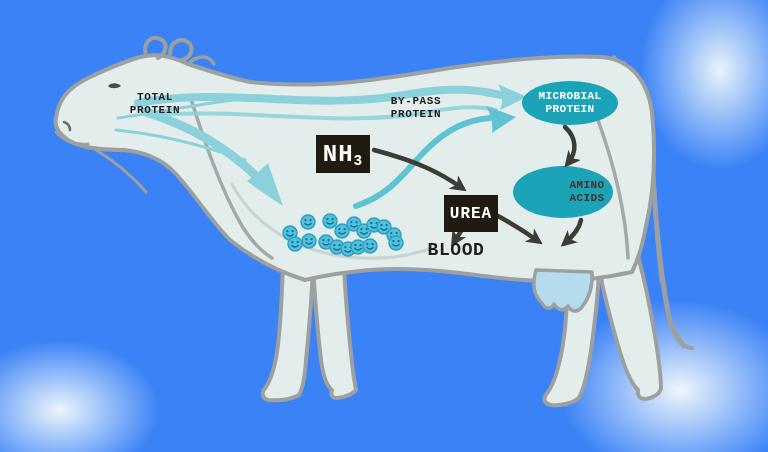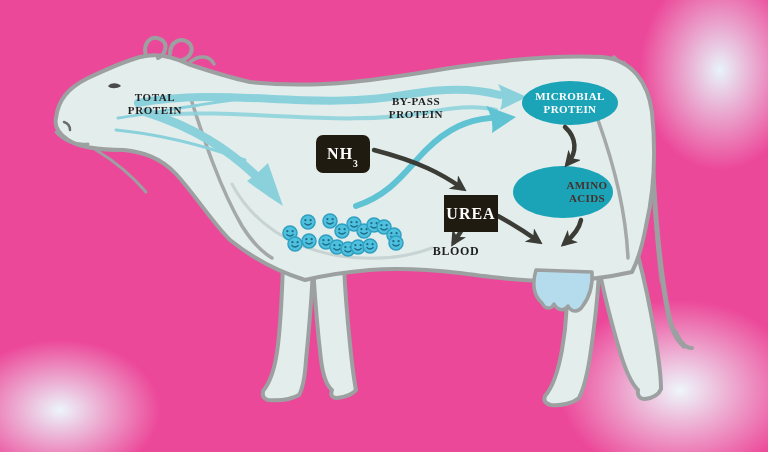--- a/index.html
+++ b/index.html
@@ -1,19 +1,19 @@
 <!DOCTYPE html>
 <html style="--color-teal_node: #1ba4b8; --color-flow_arrow_light: #8bd1dc; --color-flow_arrow_mid: #5fc3d3; --color-dark_arrow: #3c3c36; --color-black_box: #201b11; --color-box_text: #ffffff; --color-node_text_light: #ffffff; --color-node_text_dark: #47302b; --color-label_text: #1f1f1f; --color-cow_fill: #e3edec; --color-cow_outline: #9ca0a1; --color-udder_fill: #b5dcec; --color-microbe_fill: #4ec1de; --color-microbe_outline: #2f9fc0; --color-microbe_face: #1e6886;"><head>
 <meta charset="utf-8">
 <style>
   html,body{margin:0;padding:0;background:#ffffff;}
   #stage{
     position:relative;width:768px;height:452px;overflow:hidden;
-    background:#ec4899;
-    font-family:Liberation Serif, serif;
+    background:#3b82f6;
+    font-family:Liberation Mono, monospace;
   }
   .smudge{position:absolute;border-radius:50%;pointer-events:none;}
   .smudge.s1{left:640px;top:-30px;width:160px;height:200px;background:radial-gradient(closest-side,#e8f3fa,rgba(255,255,255,0));}
   .smudge.s2{left:-40px;top:340px;width:200px;height:140px;background:radial-gradient(closest-side,#ecf5fb,rgba(255,255,255,0));}
   .smudge.s3{left:560px;top:300px;width:240px;height:180px;background:radial-gradient(closest-side,#eef6fb,rgba(255,255,255,0));}
   svg{position:absolute;left:0;top:0;}
   .lbl{
     position:absolute;transform:translate(-50%,-50%);
     color:var(--color-label_text,#1f1f1f);
     font-weight:bold;text-align:center;white-space:pre-line;
@@ -227,23 +227,23 @@
       <path class="dark-arrow" marker-end="url(#darkhead)" d="M 581,220 C 579,230 572,237 565,243"></path>
       <path class="dark-arrow" marker-end="url(#darkhead)" d="M 498,216 C 516,226 528,234 538,241"></path>
       <path class="dark-arrow" marker-end="url(#darkhead)" d="M 464,226 C 461,232 457,237 454,242"></path>
     </g>
   </svg>
 
   <div class="lbl" style="left:155px;top:104px;">TOTAL
 PROTEIN</div>
   <div class="lbl" style="left:416px;top:108px;">BY-PASS
 PROTEIN</div>
-  <div class="lbl" style="left:456px;top:251px;font-size:12px;">BLOOD</div>
-
-  <div class="blackbox" style="left:316px;top:135px;width:54px;height:38px;font-size:16px;border-radius:7px;">
+  <div class="lbl" style="left:456px;top:251px;font-size:18px;">BLOOD</div>
+
+  <div class="blackbox" style="left:316px;top:135px;width:54px;height:38px;font-size:24px;">
     <span>NH</span>
       <span class="sub">3</span>
   </div>
   <div class="blackbox" style="left:444px;top:195px;width:54px;height:37px;font-size:16px;">
     <span>UREA</span>
   </div>
 
   <div class="node-lbl light" style="left:570px;top:103px;">MICROBIAL
 PROTEIN</div>
   <div class="node-lbl dark" style="left:563px;top:192px;">AMINO

